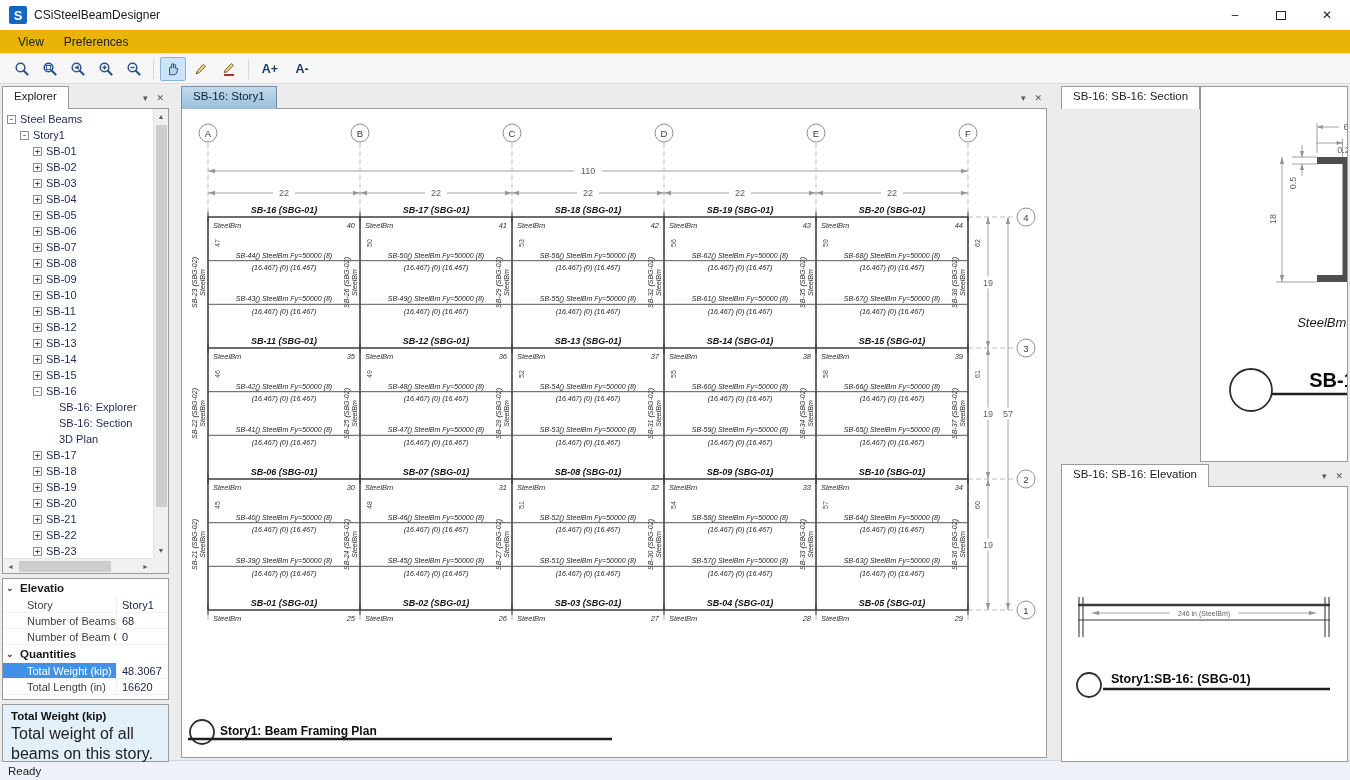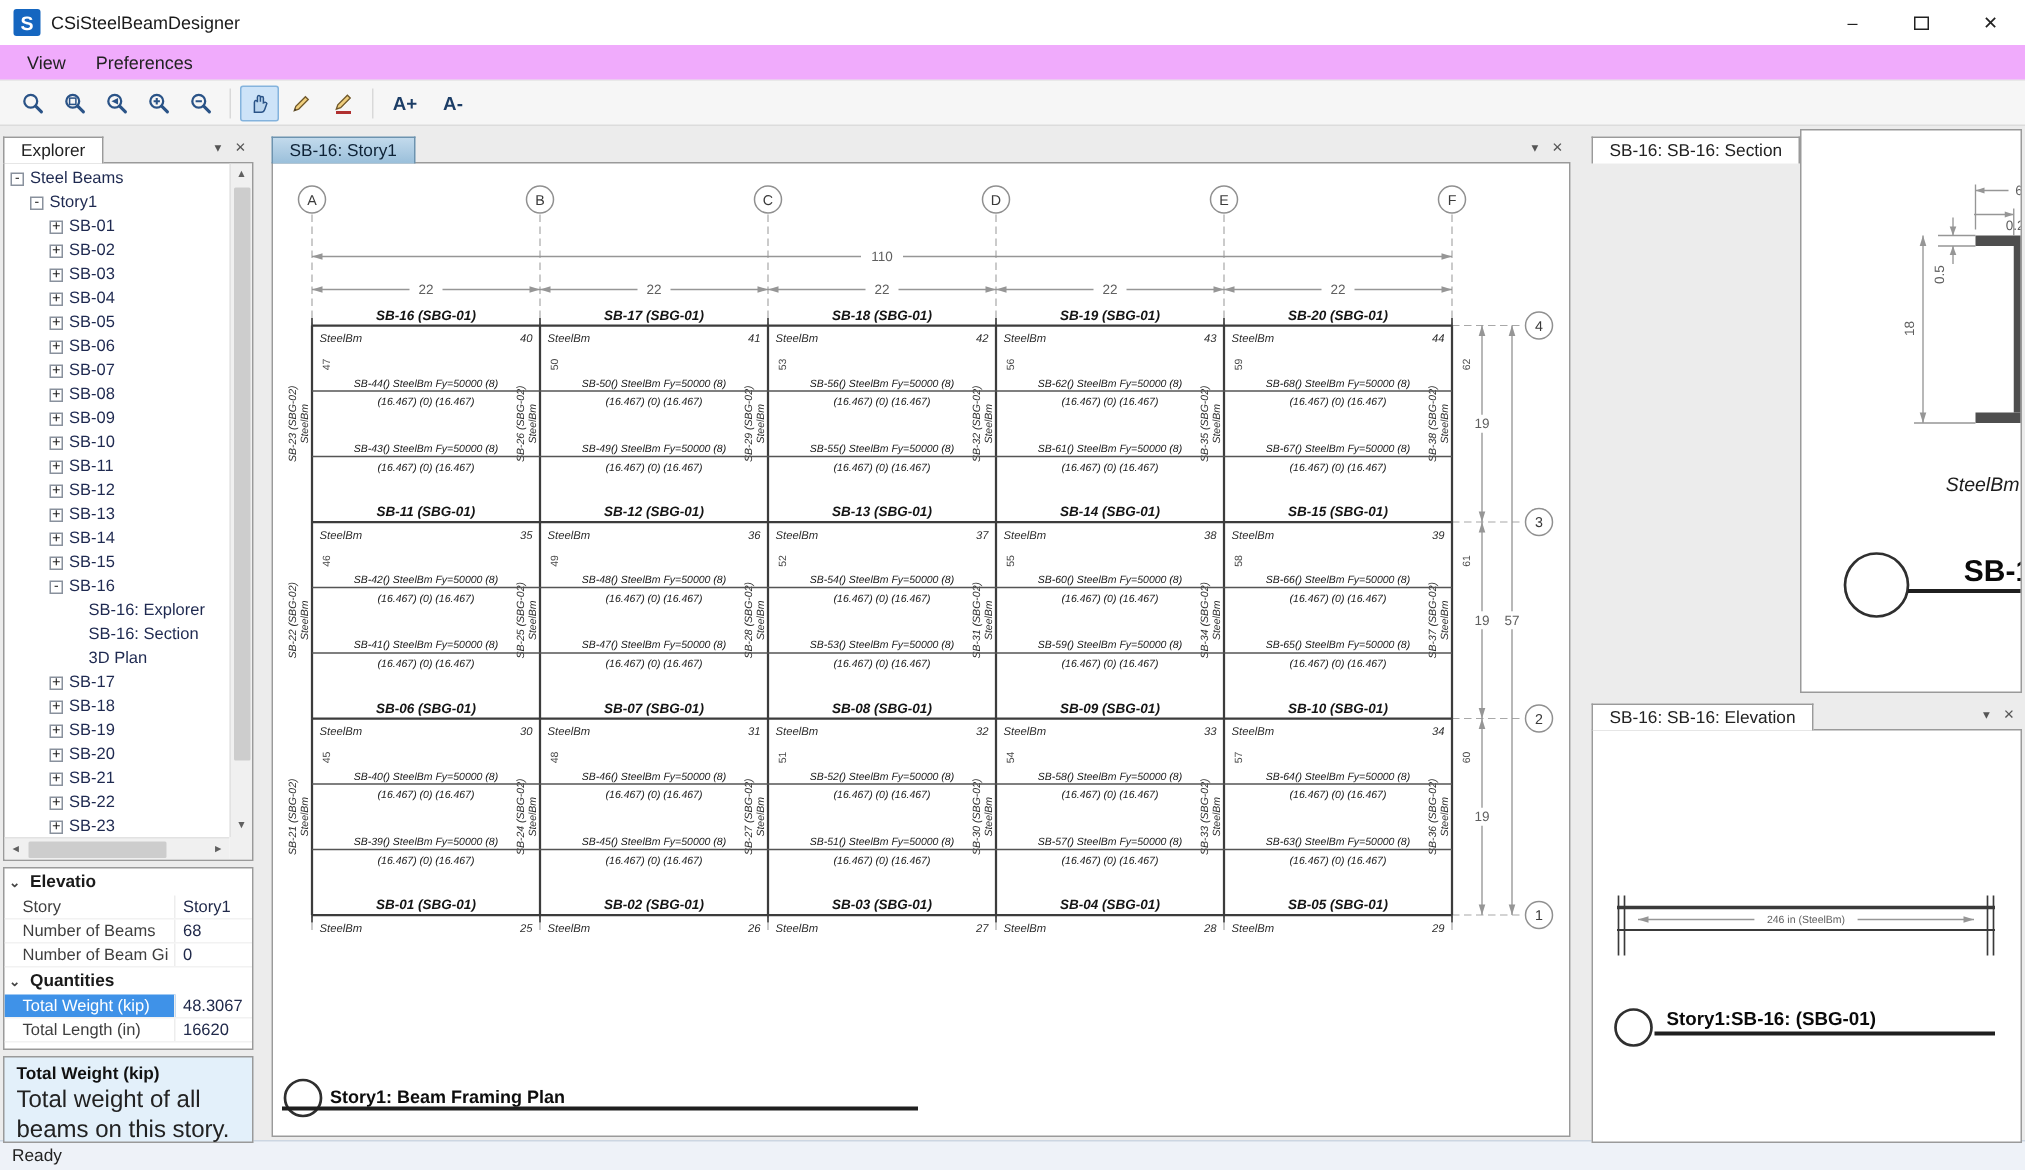--- a/index.html
+++ b/index.html
@@ -3,52 +3,52 @@
 <meta charset="utf-8">
 <style>
 *{box-sizing:border-box;margin:0;padding:0}
 html,body{width:1350px;height:780px;overflow:hidden;font-family:"Liberation Sans",sans-serif;background:#f0f0f0}
 .titlebar{height:30px;background:#fff;display:flex;align-items:center}
 .app-icon{width:18px;height:18px;margin:0 7px 0 9px;background:#1566c0;color:#fff;font-weight:bold;font-size:13px;display:flex;align-items:center;justify-content:center;border-radius:2px}
 .title{font-size:12px;color:#1a1a1a}
 .win-controls{margin-left:auto;display:flex;height:100%}
 .win-btn{width:46px;height:100%;display:flex;align-items:center;justify-content:center;font-size:12px;color:#222}
 .maxbox{width:10px;height:9px;border:1px solid #222;display:inline-block}
-.menubar{height:24px;background:#f0abfc;display:flex;align-items:center;padding-left:8px;border-bottom:1px solid #e8e8e8}
+.menubar{height:24px;background:#eab308;display:flex;align-items:center;padding-left:8px;border-bottom:1px solid #e8e8e8}
 .menu-item{font-size:12px;color:#222;padding:3px 10px}
 .toolbar{height:30px;background:#f6f6f6;border-bottom:1px solid #dcdcdc;display:flex;align-items:center;padding-left:8px}
 .tbtn{width:26px;height:24px;display:flex;align-items:center;justify-content:center;border:1px solid transparent;border-radius:2px;margin:0 1px}
 .tbtn.active{background:#cde3f8;border-color:#84b3dd}
 .tbtn.textbtn{font-weight:bold;font-size:12.5px;color:#1c3d66;width:30px}
 .tsep{width:1px;height:20px;background:#d9d9d9;margin:0 5px}
 .workspace{height:676px;display:flex;padding:2px;background:#ececec}
 .leftcol{width:172px;display:flex;flex-direction:column}
 .maincol{width:866px;margin-left:12px;display:flex;flex-direction:column}
 .rightcol{width:287px;margin-left:14px;display:flex;flex-direction:column}
-.strip{height:22px;display:flex;align-items:flex-end;position:relative;flex:none}
+.strip{height:22px;display:flex;position:relative;flex:none}
 .tab{background:#fff;border:1px solid #9a9a9a;border-bottom:none;padding:3px 11px 2px;font-size:11.5px;color:#222;margin-bottom:-1px;z-index:2;white-space:nowrap}
 .tab.blue{background:linear-gradient(#c2daec,#9abfda);border-color:#6d93af;color:#0e2236}
 .strip-btns{position:absolute;right:5px;bottom:5px;display:flex;gap:9px}
 .strip-btn{font-size:9px;color:#555;line-height:9px}
 .panelbody{background:#fff;border:1px solid #9a9a9a;position:relative;overflow:hidden;flex:none}
 .tree{position:absolute;left:0;top:0;right:15px;bottom:15px;overflow:hidden;padding-top:2px}
 .titem{height:16px;display:flex;align-items:center;font-size:11px;color:#1e2950;white-space:nowrap}
 .tbox{width:9px;height:9px;border:1px solid #89919d;background:#fff;color:#222;font-size:9px;line-height:7px;text-align:center;margin-right:4px;flex:none;font-family:"DejaVu Sans Mono",monospace}
 .tspace{width:13px;flex:none}
 .vscroll{position:absolute;top:0;right:0;bottom:15px;width:15px;background:#f0f0f0;border-left:1px solid #e2e2e2;display:flex;flex-direction:column;align-items:center}
 .hscroll{position:absolute;left:0;right:15px;bottom:0;height:15px;background:#f0f0f0;border-top:1px solid #e2e2e2;display:flex;align-items:center}
 .sarrow{font-size:7px;color:#606060;width:15px;height:15px;display:flex;align-items:center;justify-content:center;flex:none}
 .vthumb{width:11px;background:#cdcdcd;border-radius:1px;margin-top:1px;height:382px}
 .hthumb{height:11px;background:#cdcdcd;border-radius:1px;margin-left:1px;width:92px}
 .scorner{position:absolute;right:0;bottom:0;width:15px;height:15px;background:#f0f0f0}
 .props{height:122px;margin-top:4px;background:#fff;border:1px solid #9a9a9a;overflow:hidden;flex:none}
 .phead{height:18px;display:flex;align-items:center;font-size:11.5px;font-weight:bold;color:#1a1a1a;padding-left:3px}
 .phead .chev{font-size:9px;margin-right:4px;color:#444;width:10px}
 .prow{height:16px;display:flex;font-size:11px;border-bottom:1px solid #f2f2f2}
-.plabel{width:114px;padding-left:12px;color:#3e3e3e;display:flex;align-items:center;border-right:1px solid #ededed;white-space:nowrap;overflow:hidden}
+.plabel{width:114px;padding-left:24px;color:#3e3e3e;display:flex;align-items:center;border-right:1px solid #ededed;white-space:nowrap;overflow:hidden}
 .pvalue{flex:1;padding-left:5px;color:#20294a;display:flex;align-items:center}
 .prow.selected .plabel{background:#3f92e8;color:#fff}
 .desc{height:58px;margin-top:4px;background:#e3f0fa;border:1px solid #9a9a9a;padding:5px 8px;flex:none}
 .desc-title{font-size:11.5px;font-weight:bold;color:#111;margin-bottom:2px}
 .desc-text{font-size:16px;color:#222;line-height:1.25}
 .canvas{flex:1;background:#fff;border:1px solid #9a9a9a;position:relative;overflow:hidden}
 .secpanel{height:376px;display:flex;flex:none}
 .elevpanel{height:298px;margin-top:2px;display:flex;flex-direction:column;flex:none}
 .statusbar{height:20px;background:#eef2f8;border-top:1px solid #ccd6e2;display:flex;align-items:center;padding-left:8px;font-size:11.5px;color:#222}
 svg{display:block}

